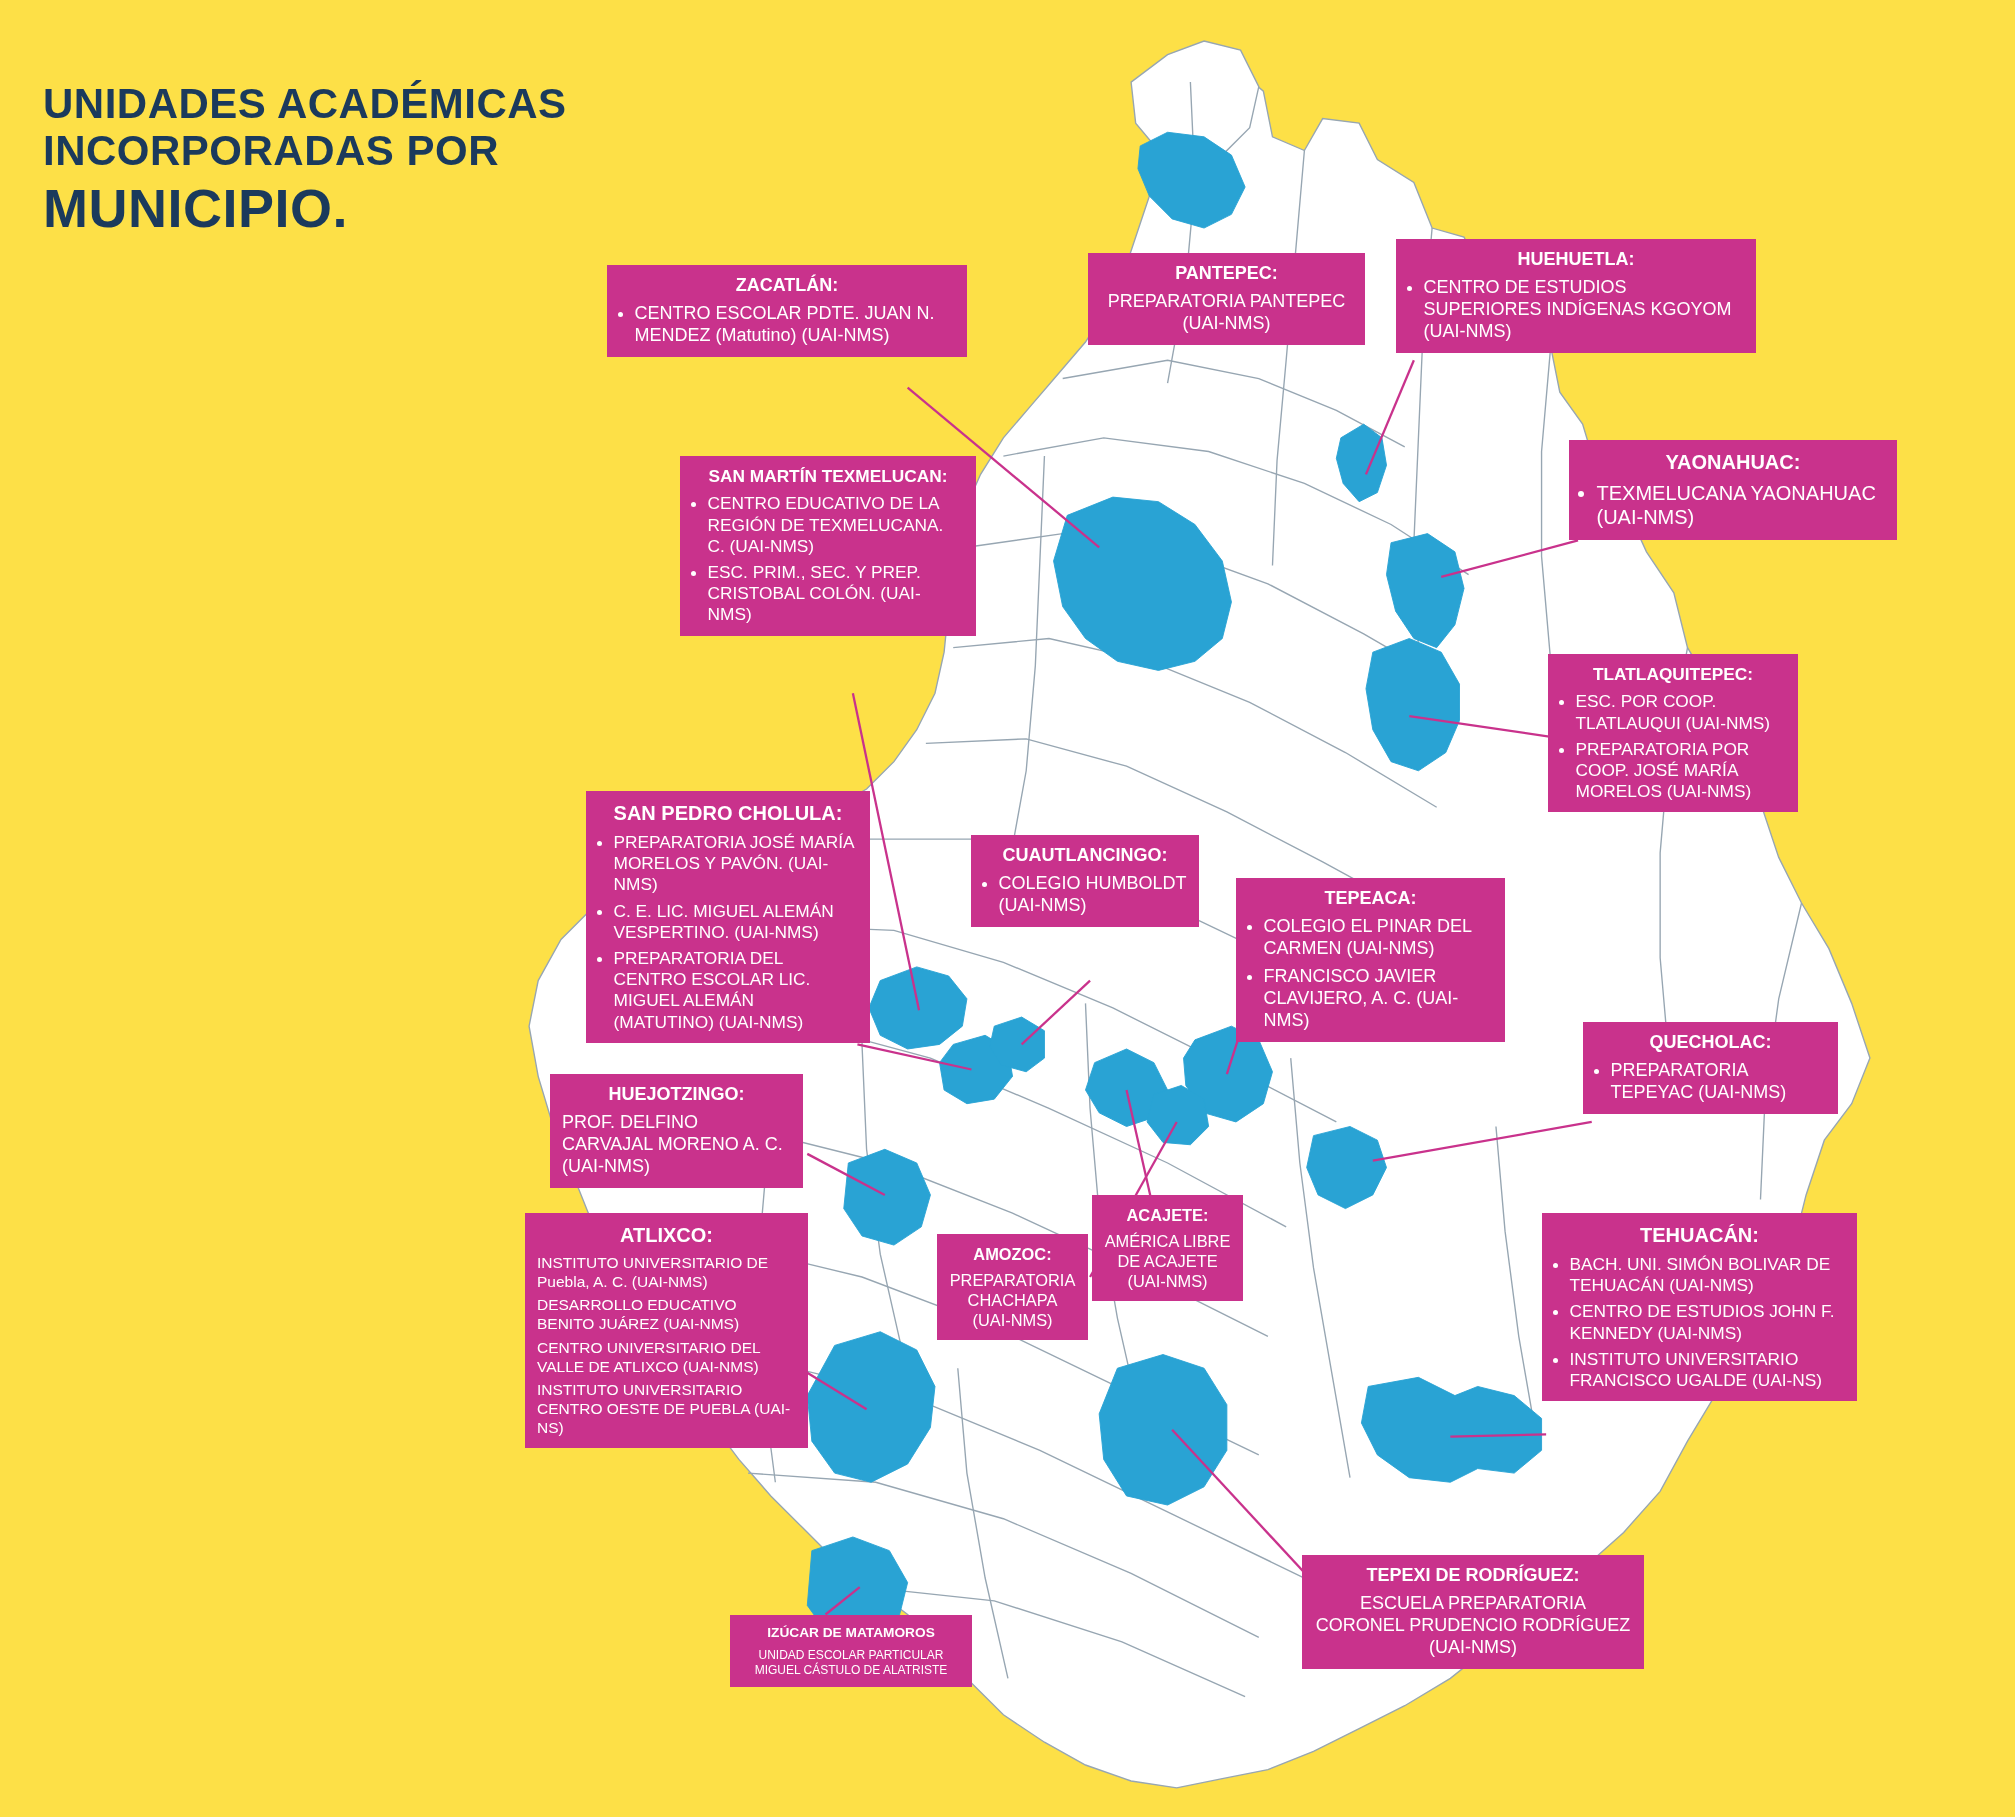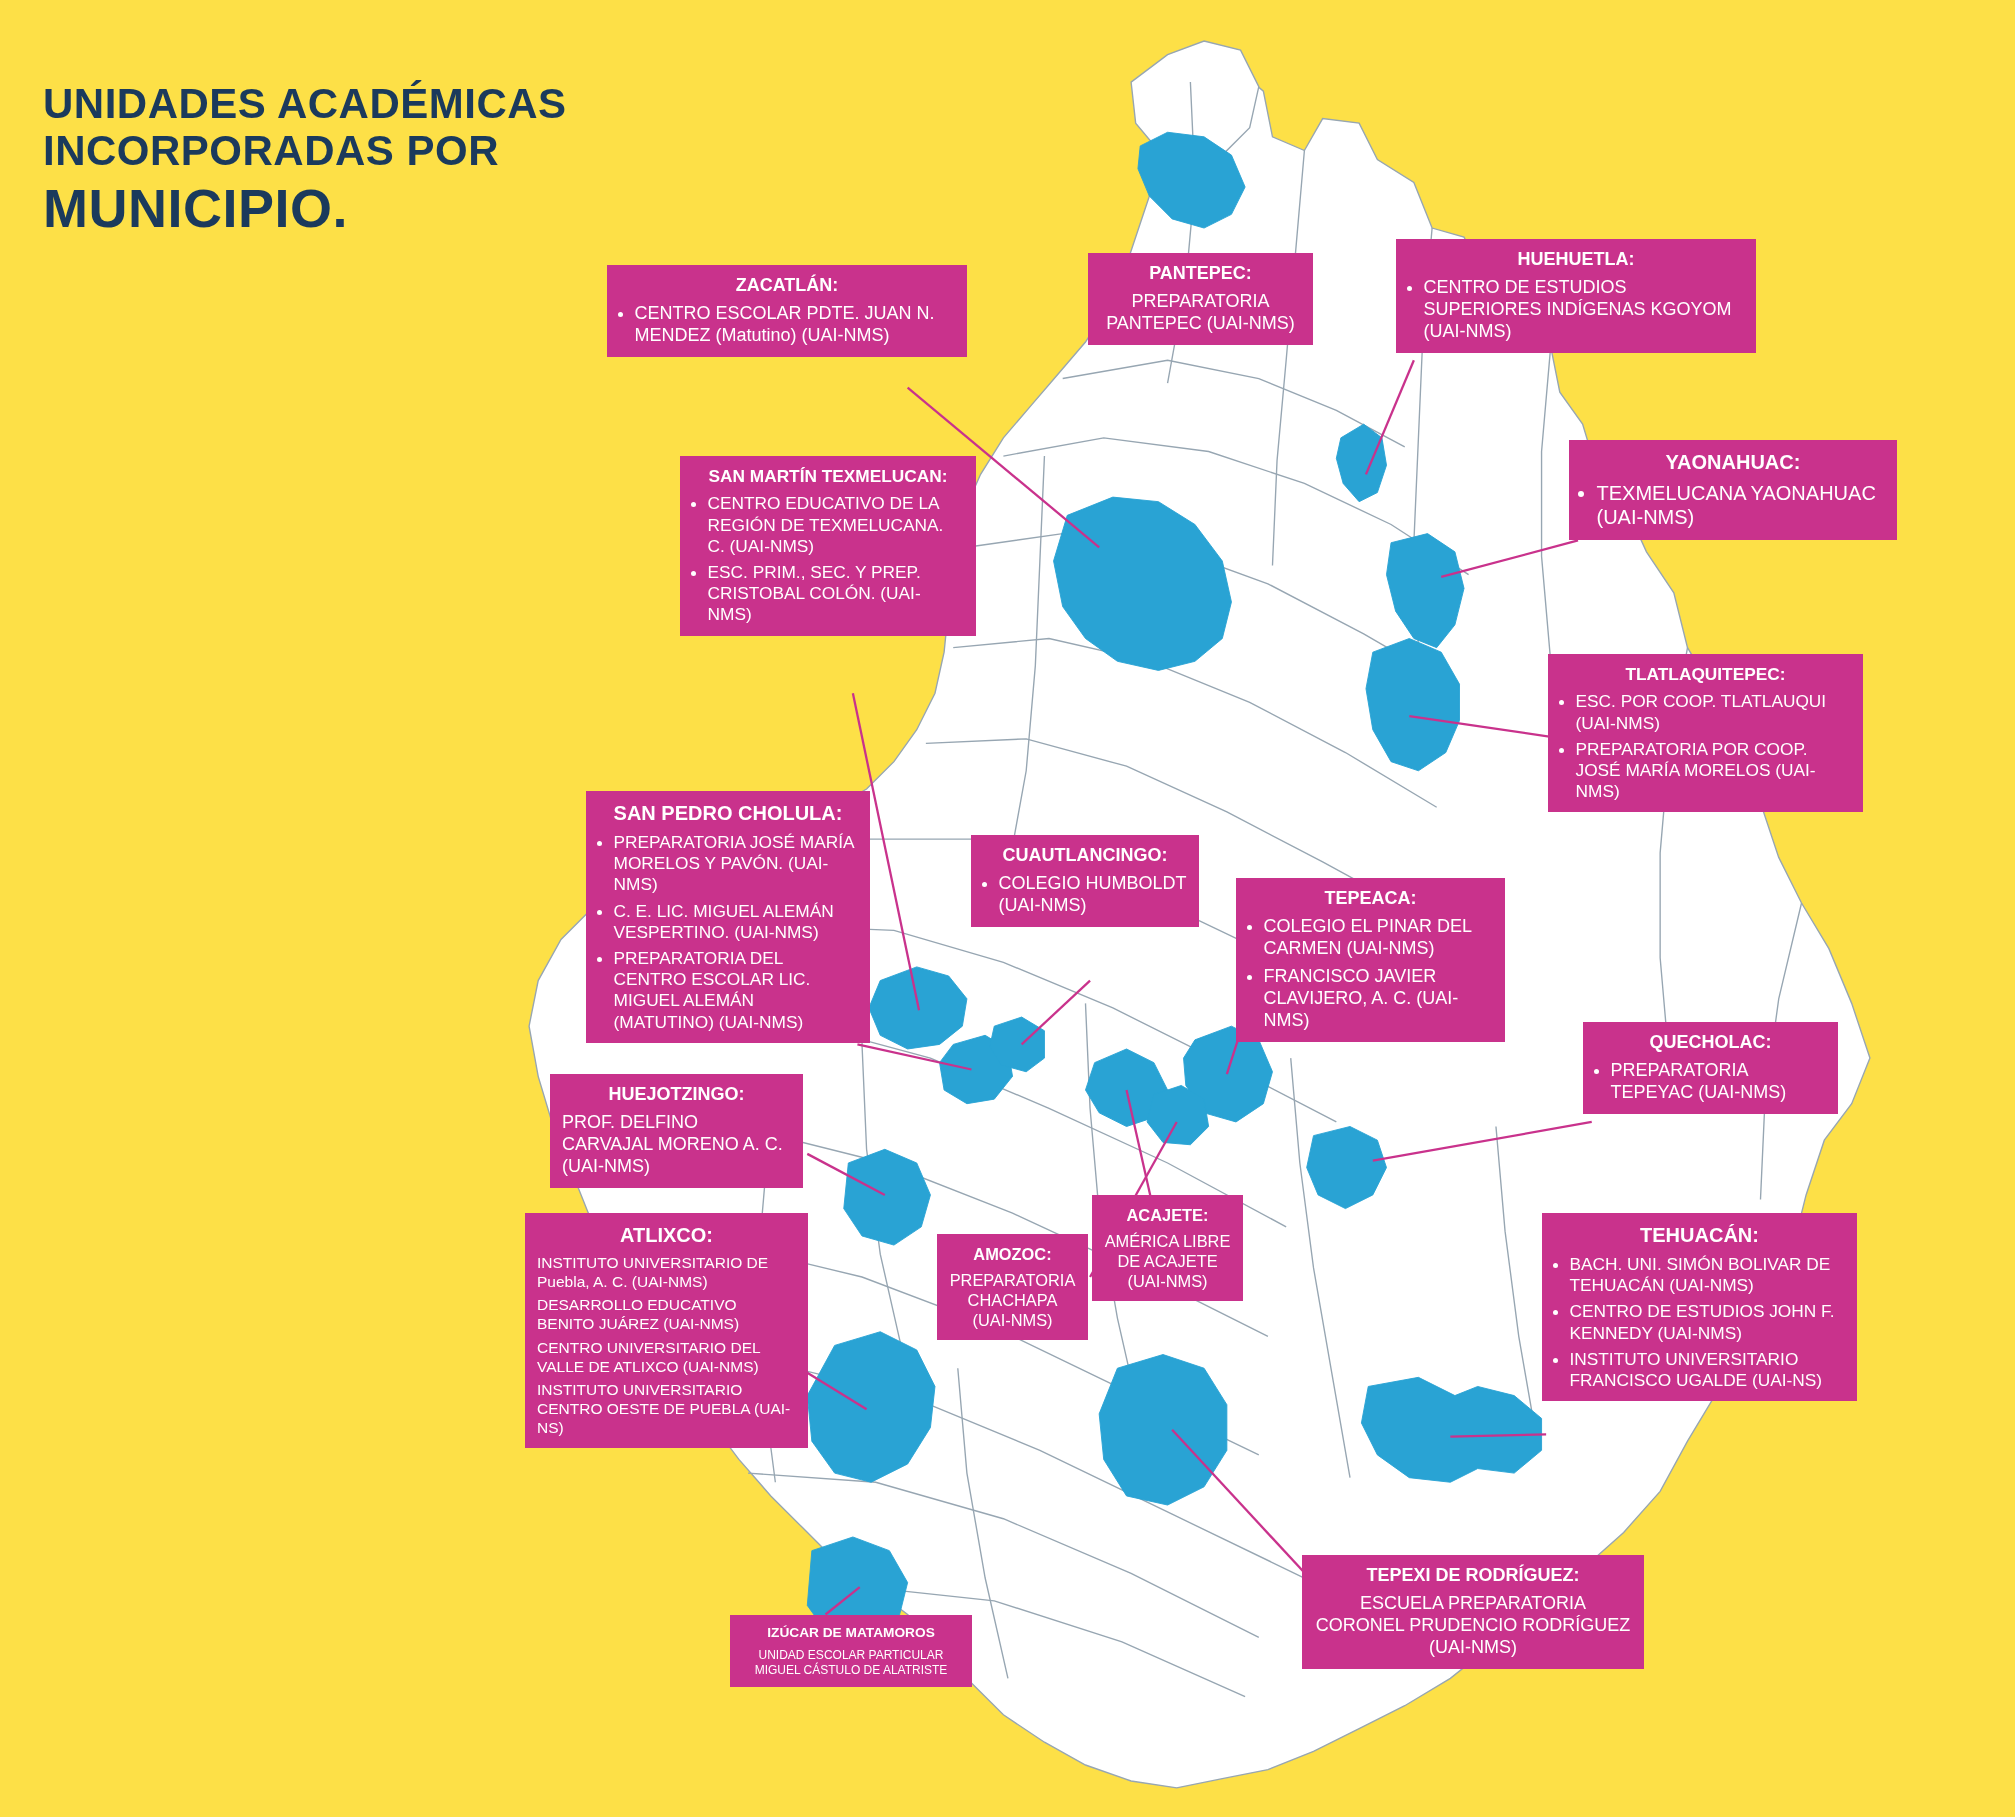--- a/index.html
+++ b/index.html
@@ -194,21 +194,21 @@
     </g>
   </svg>
 
   <div class="callout fs-40" style="left:607px; top:265px; width:360px;">
     <div class="c-title center">ZACATLÁN:</div>
     <ul>
       <li>CENTRO ESCOLAR PDTE. JUAN N. MENDEZ (Matutino) (UAI-NMS)</li>
     </ul>
   </div>
 
-  <div class="callout fs-40 center" style="left:1088px; top:253px; width:225px;">
+  <div class="callout fs-40 center" style="left:1088px; top:253px; width:277px;">
     <div class="c-title">PANTEPEC:</div>
     <div class="plain">
       <p>PREPARATORIA PANTEPEC (UAI-NMS)</p>
     </div>
   </div>
 
   <div class="callout fs-40" style="left:1396px; top:239px; width:360px;">
     <div class="c-title center">HUEHUETLA:</div>
     <ul>
       <li>CENTRO DE ESTUDIOS SUPERIORES INDÍGENAS KGOYOM (UAI-NMS)</li>
@@ -223,21 +223,21 @@
   </div>
 
   <div class="callout fs-38" style="left:680px; top:456px; width:296px;">
     <div class="c-title center">SAN MARTÍN TEXMELUCAN:</div>
     <ul>
       <li>CENTRO EDUCATIVO DE LA REGIÓN DE TEXMELUCANA. C. (UAI-NMS)</li>
       <li>ESC. PRIM., SEC. Y PREP. CRISTOBAL COLÓN. (UAI-NMS)</li>
     </ul>
   </div>
 
-  <div class="callout fs-38" style="left:1548px; top:654px; width:315px;">
+  <div class="callout fs-38" style="left:1548px; top:654px; width:250px;">
     <div class="c-title center">TLATLAQUITEPEC:</div>
     <ul>
       <li>ESC. POR COOP. TLATLAUQUI (UAI-NMS)</li>
       <li>PREPARATORIA POR COOP. JOSÉ MARÍA MORELOS (UAI-NMS)</li>
     </ul>
   </div>
 
   <div class="callout fs-38" style="left:586px; top:791px; width:284px;">
     <div class="c-title center fs-44">SAN PEDRO CHOLULA:</div>
     <ul>

